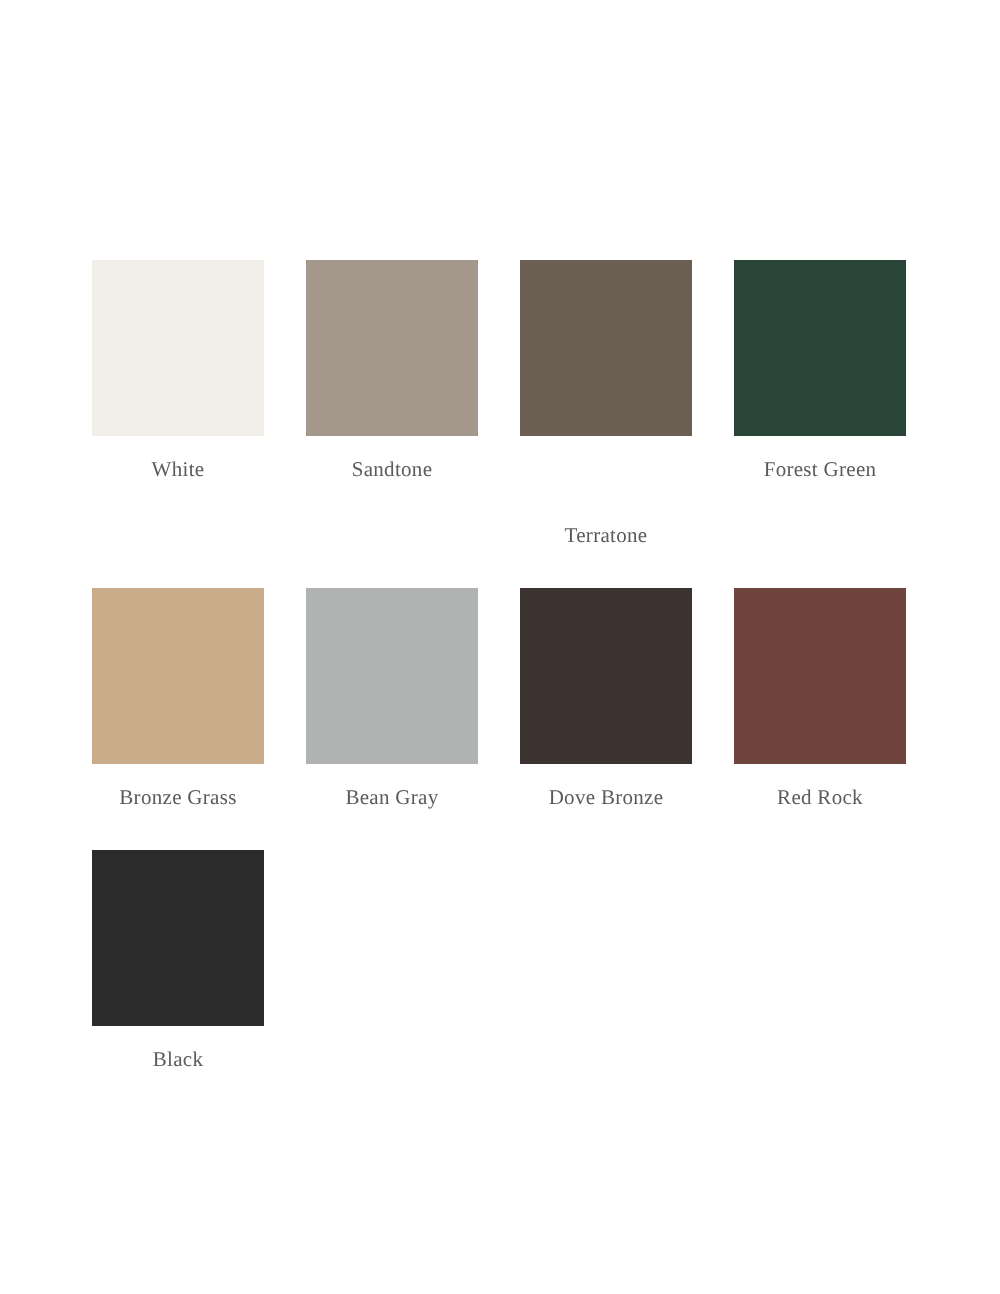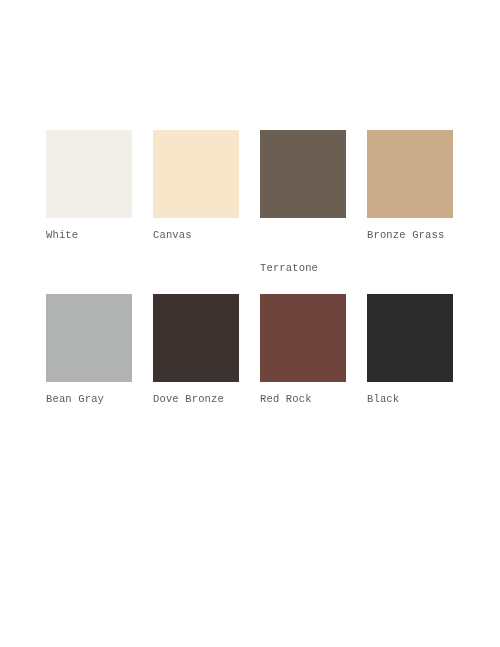--- a/index.html
+++ b/index.html
@@ -44,47 +44,52 @@
     display: block;
     border: 0;
   }
 
   .swatch-label {
     display: block;
     margin-top: 11px;
     font-size: 10.5px;
     line-height: 13px;
     color: #5b5b5b;
-    font-family: Liberation Mono, monospace;
+    font-family: Liberation Serif, serif;
     letter-spacing: 0.15px;
     white-space: nowrap;
+    text-align: center;
   }
 </style>
 </head>
 <body style="background: rgb(255, 255, 255);">
 
 <div class="palette-page">
   <div class="swatch-grid">
 
     <div class="swatch-cell">
       <span class="swatch-chip" style="background-color: rgb(242, 239, 232);"></span>
       <span class="swatch-label" style="color: rgb(91, 91, 91);">White</span>
     </div>
 
+    <div class="swatch-cell">
+      <span class="swatch-chip" style="background-color: rgb(164, 152, 141);"></span>
+      <span class="swatch-label" style="color: rgb(91, 91, 91);">Sandtone</span>
+    </div>
 
-    <div class="swatch-cell">
-      <span class="swatch-chip" style="background-color: rgb(248, 230, 202);"></span>
-      <span class="swatch-label" style="color: rgb(91, 91, 91);">Canvas</span>
-    </div>
 
     <div class="swatch-cell">
       <span class="swatch-chip" style="background-color: rgb(107, 95, 84);"></span>
       <span class="swatch-label" style="color: rgb(91, 91, 91); margin-top: 44px;">Terratone</span>
     </div>
 
+    <div class="swatch-cell">
+      <span class="swatch-chip" style="background-color: rgb(42, 70, 56);"></span>
+      <span class="swatch-label" style="color: rgb(91, 91, 91);">Forest Green</span>
+    </div>
 
     <div class="swatch-cell">
       <span class="swatch-chip" style="background-color: rgb(202, 172, 139);"></span>
       <span class="swatch-label" style="color: rgb(91, 91, 91);">Bronze Grass</span>
     </div>
 
     <div class="swatch-cell">
       <span class="swatch-chip" style="background-color: rgb(177, 179, 178);"></span>
       <span class="swatch-label" style="color: rgb(91, 91, 91);">Bean Gray</span>
     </div>

